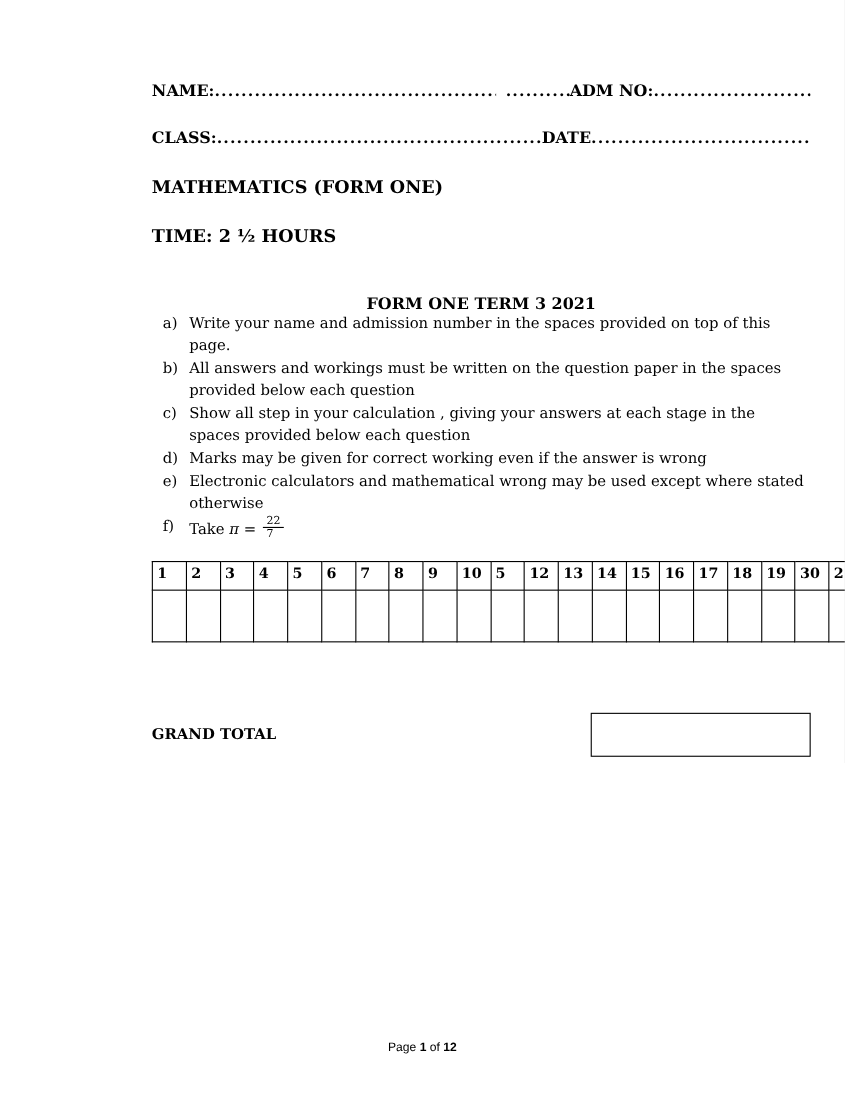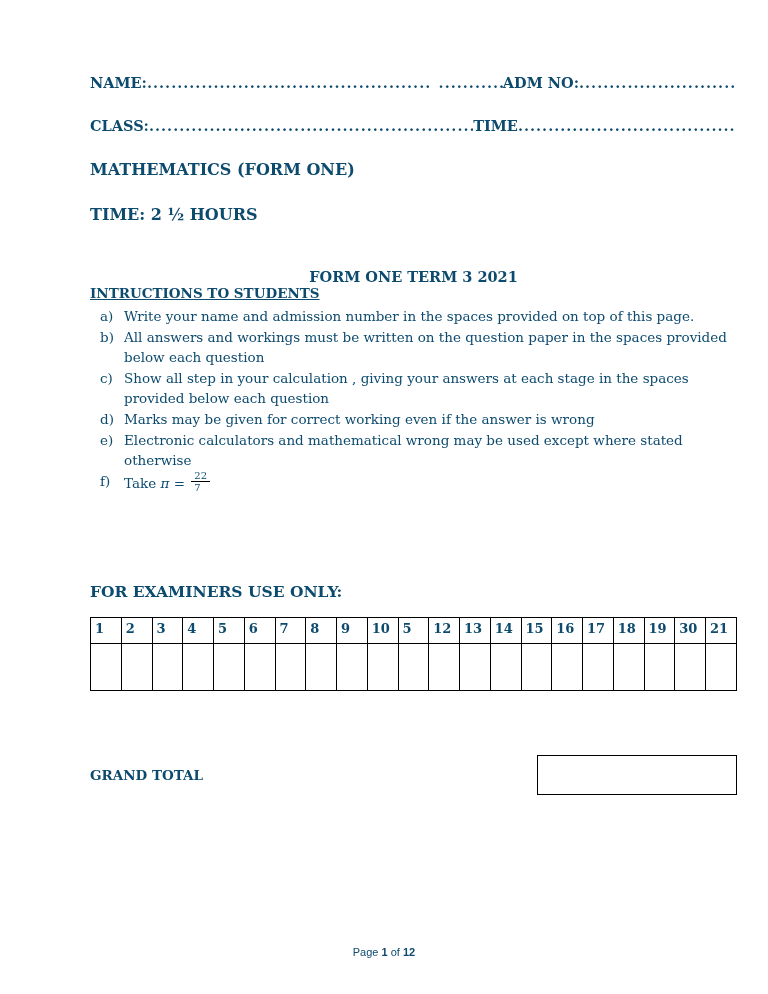--- a/index.html
+++ b/index.html
@@ -1,20 +1,21 @@
 <!DOCTYPE html>
 <html><head>
 <meta charset="utf-8">
 <style>
   * { margin:0; padding:0; box-sizing:border-box; }
   html,body { background:#e8e8e8; }
   .page {
     width:768px; height:994px; margin:0 auto; background:#ffffff;
-    position:relative; color:#0c4a6e;
+    position:relative; color:#000000;
     font-family:"DejaVu Serif","Liberation Serif",serif;
+    padding-left:48px;
   }
   .content { padding:74px 31px 0 90px; }
 
   
   .fill-line {
     display:flex; align-items:baseline;
     font-weight:bold; font-size:14.5px;
     margin-bottom:26px; white-space:nowrap; overflow:hidden;
   }
   .fill-line .lbl { flex:0 0 auto; }
@@ -81,30 +82,29 @@
       <span class="lbl">NAME:</span>
       <span class="dots d1">..................................................................................................................................................</span>
       <span class="dots d2">..................................................................................................................................................</span>
       <span class="lbl">ADM NO:</span>
       <span class="dots d3">..................................................................................................................................................</span>
     </div>
 
     <div class="fill-line">
       <span class="lbl">CLASS:</span>
       <span class="dots dc1">..................................................................................................................................................</span>
-      <span class="lbl">TIME</span>
+      <span class="lbl">DATE</span>
       <span class="dots dc2">..................................................................................................................................................</span>
     </div>
 
     <div class="bold-line">MATHEMATICS (FORM ONE)</div>
     <div class="bold-line">TIME: 2 ½ HOURS</div>
 
     <div class="doc-title">FORM ONE TERM 3 2021</div>
 
-    <div class="instr-heading">INTRUCTIONS TO STUDENTS</div>
 
     <div class="instr-list">
       <div class="instr-item">
         <span class="marker">a)</span>
         <span class="txt">Write your name and admission number in the spaces provided on top of this page.</span>
       </div>
       <div class="instr-item">
         <span class="marker">b)</span>
         <span class="txt">All  answers and workings must be written on the question paper  in the spaces provided below  each question</span>
       </div>
@@ -127,21 +127,20 @@
           <span class="pi">π</span>
           <span>=</span>
           <span class="frac">
               <span class="num">22</span>
               <span class="den">7</span>
             </span>
         </span>
       </div>
     </div>
 
-    <div class="examiners-heading">FOR EXAMINERS USE ONLY:</div>
 
     <table class="exam-table">
       <thead>
         <tr id="exam-head-row">
             <th>1</th>
             <th>2</th>
             <th>3</th>
             <th>4</th>
             <th>5</th>
             <th>6</th>

